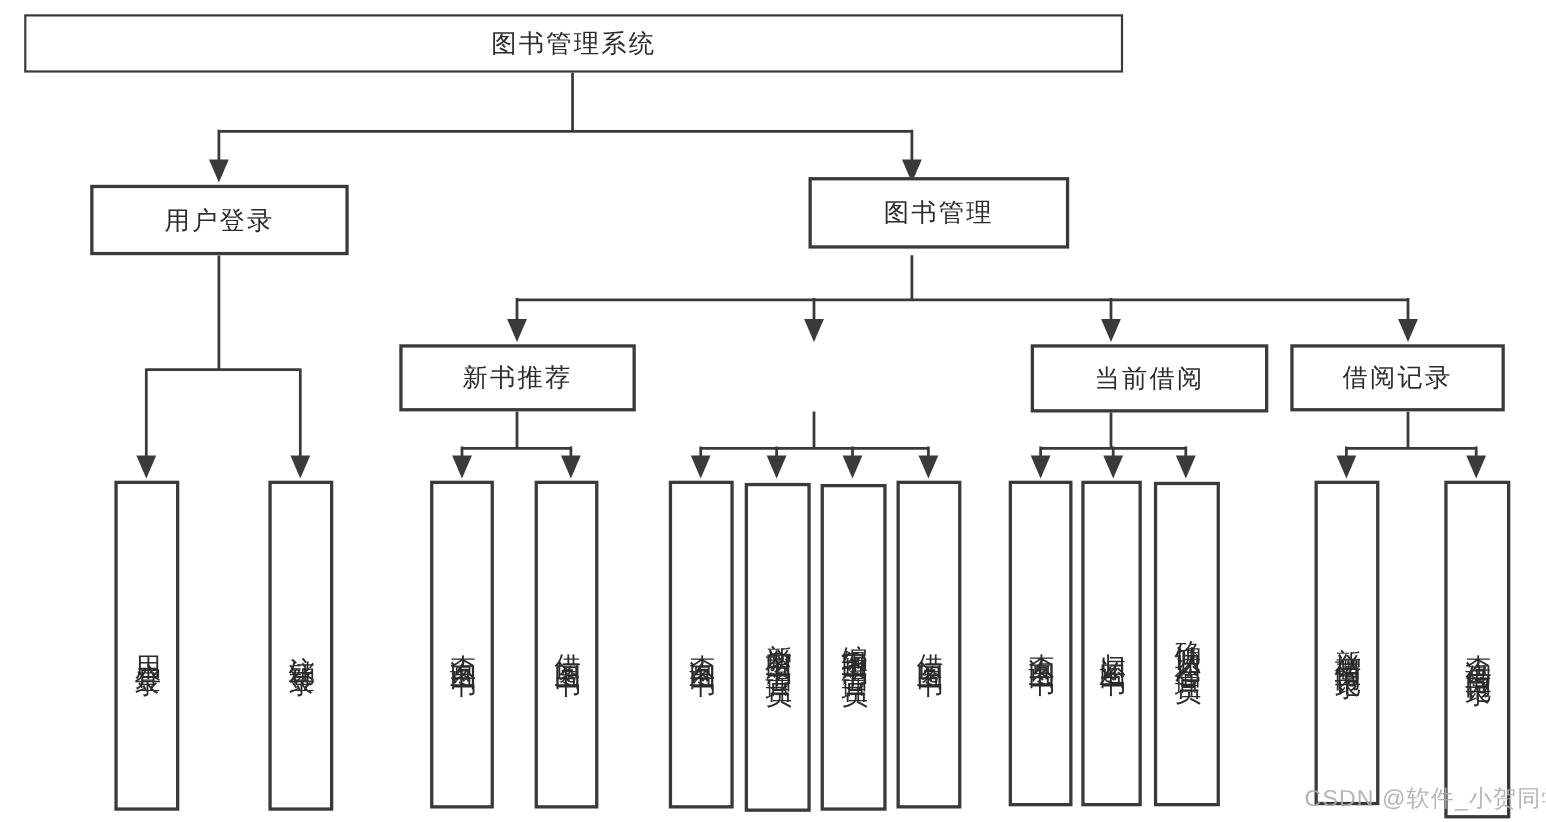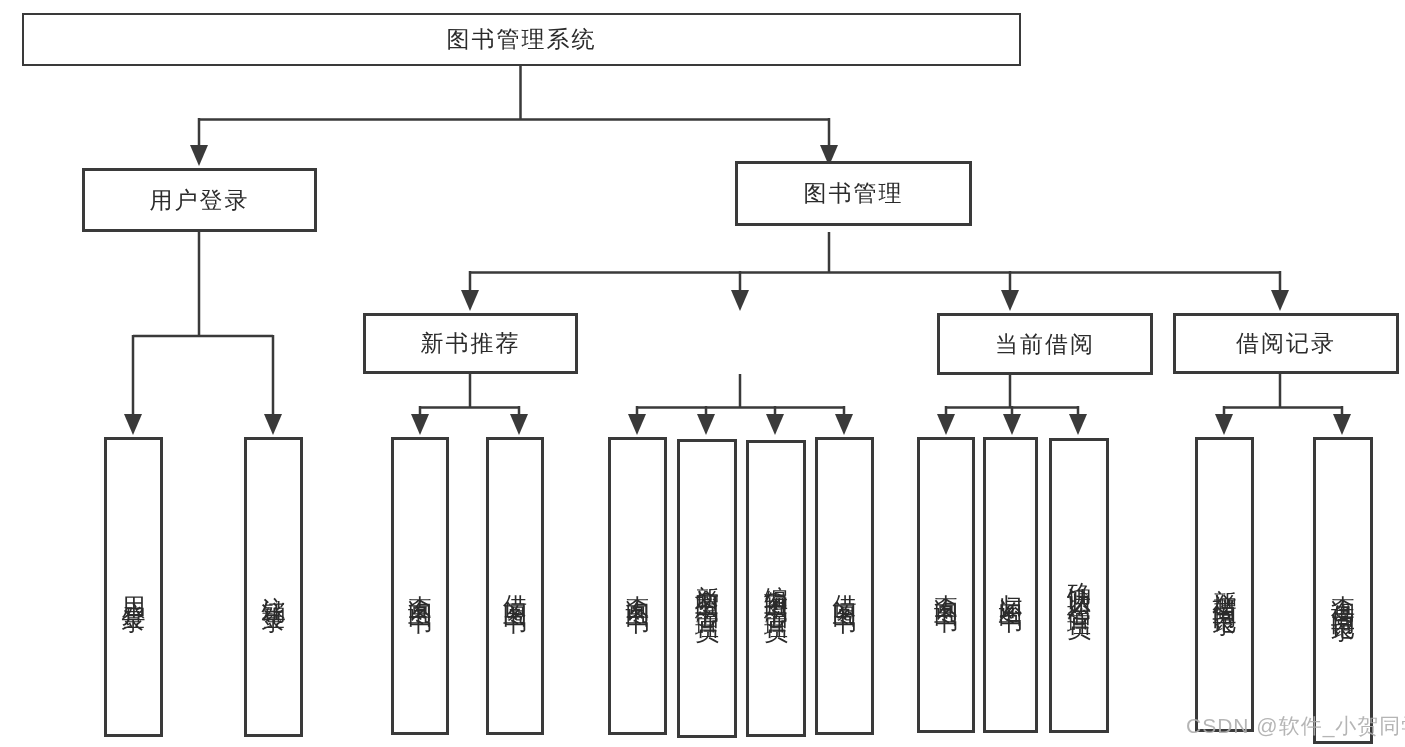--- a/index.html
+++ b/index.html
@@ -71,21 +71,21 @@
   <div class="node h lv2" style="left:711px;top:161px;width:237px;height:65px;margin-left:24px;">
     <span class="lbl">图书管理</span>
   </div>
 
   <div class="node h lv3" style="left:363px;top:313px;width:215px;height:61px;">
     <span class="lbl">新书推荐</span>
   </div>
   <div class="node h lv3" style="left:902px;top:313px;width:216px;height:62px;margin-left:35px;">
     <span class="lbl">当前借阅</span>
   </div>
-  <div class="node h lv3" style="left:1173px;top:313px;width:226px;height:61px;">
+  <div class="node h lv3" style="left:1173px;top:313px;width:195px;height:61px;">
     <span class="lbl">借阅记录</span>
   </div>
 
   <div class="node v" style="left:104px;top:437px;width:59px;height:300px;">
     <span class="lbl">用户登录</span>
   </div>
   <div class="node v" style="left:244px;top:437px;width:59px;height:300px;">
     <span class="lbl">注销登录</span>
   </div>
 

